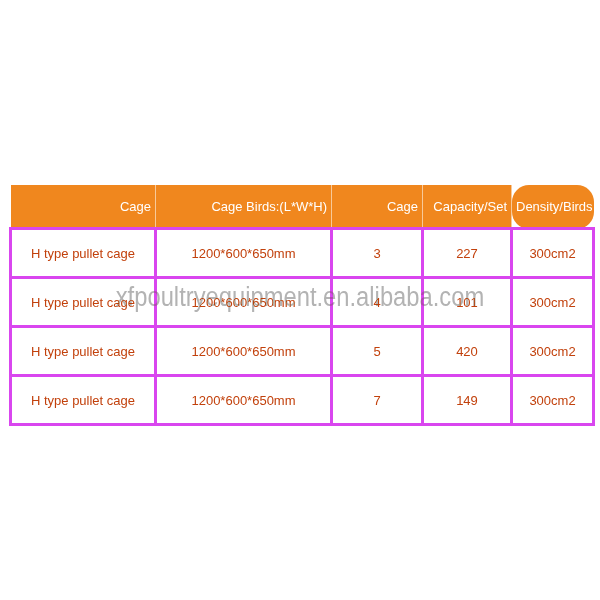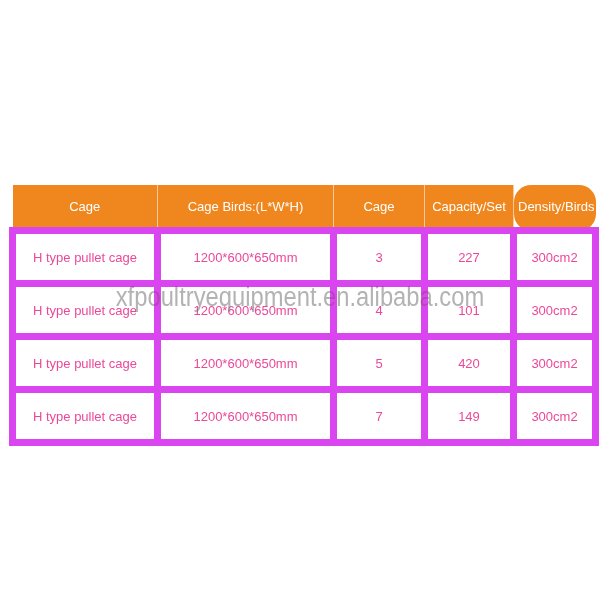--- a/index.html
+++ b/index.html
@@ -28,37 +28,37 @@
   .spec-table col.c2 { width: 91px;  }
   .spec-table col.c3 { width: 89px;  }
   .spec-table col.c4 { width: 82px;  }
 
   .spec-table thead th {
     background: #f0871e;
     color: #ffffff;
     font-size: 13px;
     font-weight: normal;
     height: 42px;
-    text-align: center;
+    text-align: right;
     vertical-align: middle;
     border-right: 1px solid rgba(255,255,255,0.55);
     padding: 0 4px;
   }
   .spec-table thead th:last-child {
     border-right: none;
     border-radius: 17px;
   }
   .spec-table tbody td {
     background: #ffffff;
-    color: #ec4899;
+    color: #c2410c;
     font-size: 13px;
     height: 46px;
     text-align: center;
     vertical-align: middle;
-    border: 7px solid #d946ef;
+    border: 3px solid #d946ef;
     padding: 0 4px;
   }
   .watermark {
     position: absolute;
     left: 0;
     top: 282px;
     width: 600px;
     text-align: center;
     font-size: 27px;
     color: #b3b3b3;

